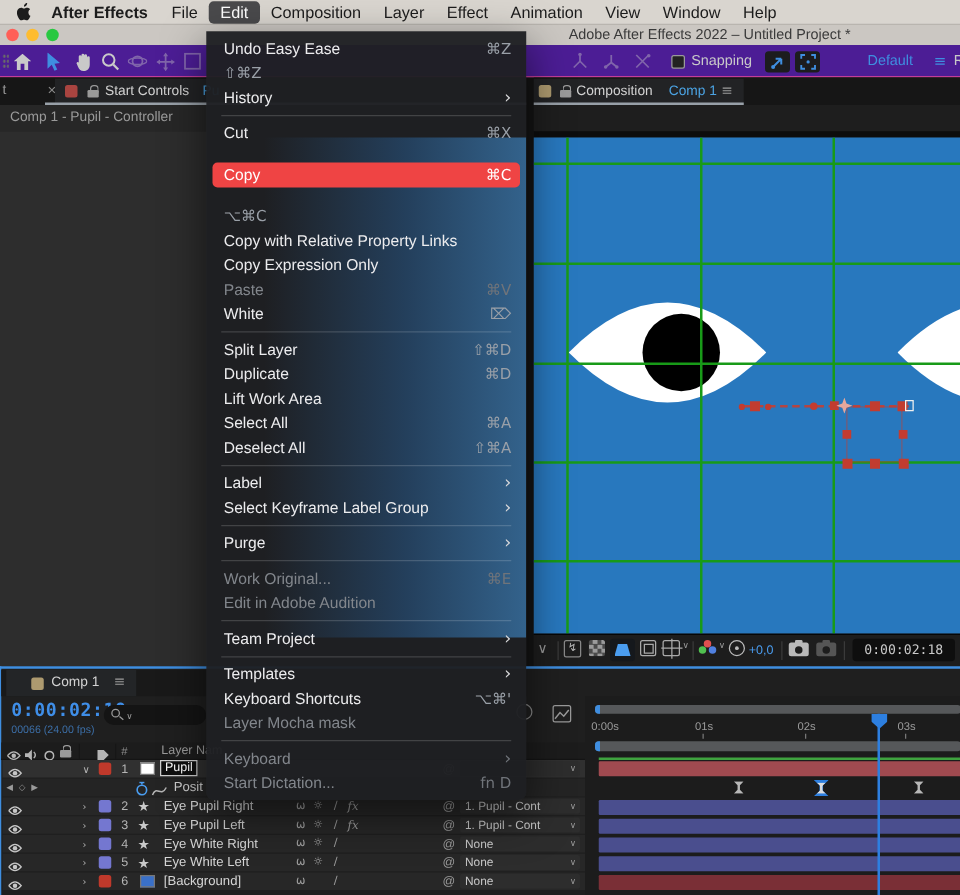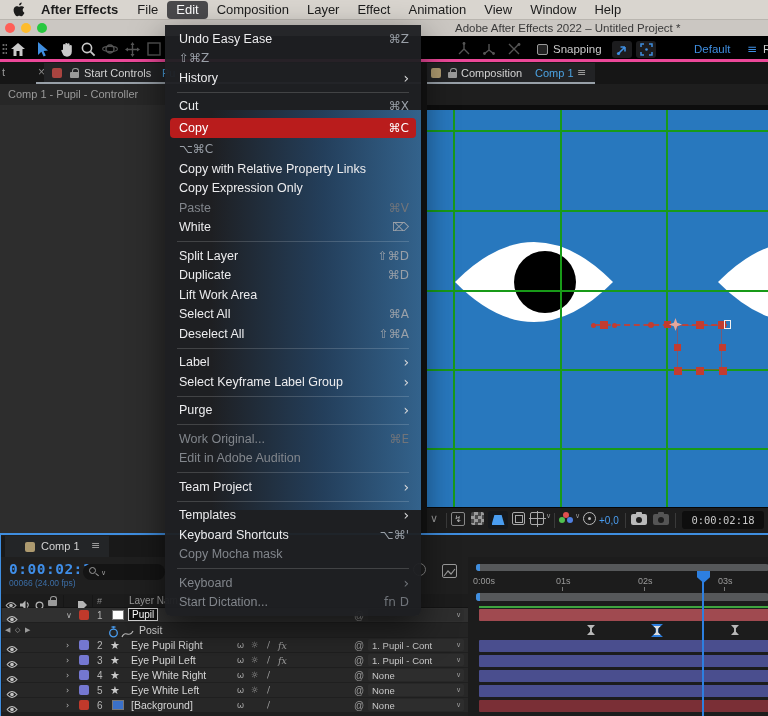--- a/index.html
+++ b/index.html
@@ -14,21 +14,21 @@
 .mb-app { font-weight:bold; padding:0 10px; margin-left:6px; }
 .mb-item { padding:0 9px; height:18px; line-height:18px; }
 .mb-item.active { background:#4a4a4c; color:#fff; border-radius:4px; }
 
 
 .titlebar { position:absolute; left:0; top:20px; width:768px; height:16px; background:#cbc7c2; }
 .tl-light { position:absolute; top:3px; width:10px; height:10px; border-radius:50%; }
 .win-title { position:absolute; left:455px; top:2px; font-size:11.5px; color:#3a3a3a; white-space:nowrap; }
 
 
-.toolbar { position:absolute; left:0; top:36px; width:768px; height:26px; background:#000000; border-bottom:3px solid #ec4899; }
+.toolbar { position:absolute; left:0; top:36px; width:768px; height:26px; background:#4c1d95; border-bottom:1px solid #ec4899; }
 .tool { position:absolute; top:4px; width:18px; height:18px; display:flex; align-items:center; justify-content:center; color:#c9c9c9; }
 .tool.dim { opacity:.42; }
 .grip { position:absolute; left:2px; top:7px; width:5px; height:12px;
   background:radial-gradient(circle,#6a6a6a 1px,transparent 1.2px); background-size:3px 4px; }
 .snap-box { position:absolute; left:537px; top:8px; width:11px; height:11px; border:1px solid #9a9a9a; border-radius:2px; background:#222; }
 .snap-label { position:absolute; left:553px; top:7px; font-size:11.5px; color:#c9c9c9; }
 .icon-btn { position:absolute; top:5px; width:20px; height:17px; background:#1c1c1e; border-radius:3px; display:flex; align-items:center; justify-content:center; }
 .ws-label { position:absolute; left:694px; top:7px; font-size:11.5px; color:#3f8ee0; }
 .ws-menu { position:absolute; left:747px; top:6px; font-size:12px; color:#3f8ee0; }
 .ws-partial { position:absolute; left:763px; top:7px; font-size:11.5px; color:#c8c8c8; }
@@ -140,21 +140,21 @@
   clip-path:polygon(0 0,100% 0,100% 52%,50% 100%,0 52%); }
 .mini-icon-box { position:absolute; width:15px; height:14px; border:1px solid #9a9a9a; border-radius:2px; }
 
 
 .editmenu { position:absolute; left:165px; top:25px; width:256px; background:rgba(30,31,34,.96);
   border-radius:0 0 6px 6px; box-shadow:0 12px 34px rgba(0,0,0,.55); padding:4px 0; z-index:50; overflow:hidden; }
 .menu-tint { position:absolute; left:0; top:85px; height:400px; width:256px; pointer-events:none;
   background:linear-gradient(90deg, rgba(45,115,185,0) 18%, rgba(45,115,185,.38) 62%, rgba(64,140,205,.62) 100%); }
 .menu-item { position:relative; height:19.5px; display:flex; align-items:center; padding:0 12px 0 14px;
   font-size:12.5px; color:#ececee; z-index:2; }
-.menu-item.highlighted { background:#b91c1c; border-radius:4px; margin:2px 5px; padding:0 7px 0 9px; color:#fff; }
+.menu-item.highlighted { background:#ef4444; border-radius:4px; margin:14px 5px; padding:0 7px 0 9px; color:#fff; }
 .menu-item.disabled { color:#82868c; }
 .mi-label { flex:1; white-space:nowrap; }
 .mi-short { color:#9aa0a8; font-size:12px; font-family:"DejaVu Sans",sans-serif; }
 .menu-item.highlighted .mi-short { color:#fff; }
 .menu-item.disabled .mi-short { color:#70747a; }
 .mi-short.mi-sub { font-size:14px; line-height:10px; color:#d8d8da; }
 .menu-item.disabled .mi-short.mi-sub { color:#70747a; }
 .menu-sep { height:1px; background:rgba(255,255,255,.16); margin:4px 12px; position:relative; z-index:2; }
 </style>
 </head>
@@ -680,21 +680,21 @@
         <div class="menu-sep"></div>
         <div class="menu-item">
           <span class="mi-label">Templates</span>
           <span class="mi-short mi-sub uni">›</span>
         </div>
         <div class="menu-item">
           <span class="mi-label">Keyboard Shortcuts</span>
           <span class="mi-short uni">⌥⌘'</span>
         </div>
         <div class="menu-item disabled">
-          <span class="mi-label">Copy Mocha mask</span>
+          <span class="mi-label">Layer Mocha mask</span>
           <span class="mi-short uni"></span>
         </div>
         <div class="menu-sep"></div>
         <div class="menu-item disabled">
           <span class="mi-label">Keyboard</span>
           <span class="mi-short mi-sub uni">›</span>
         </div>
         <div class="menu-item disabled">
           <span class="mi-label">Start Dictation...</span>
           <span class="mi-short uni">fn D</span>

